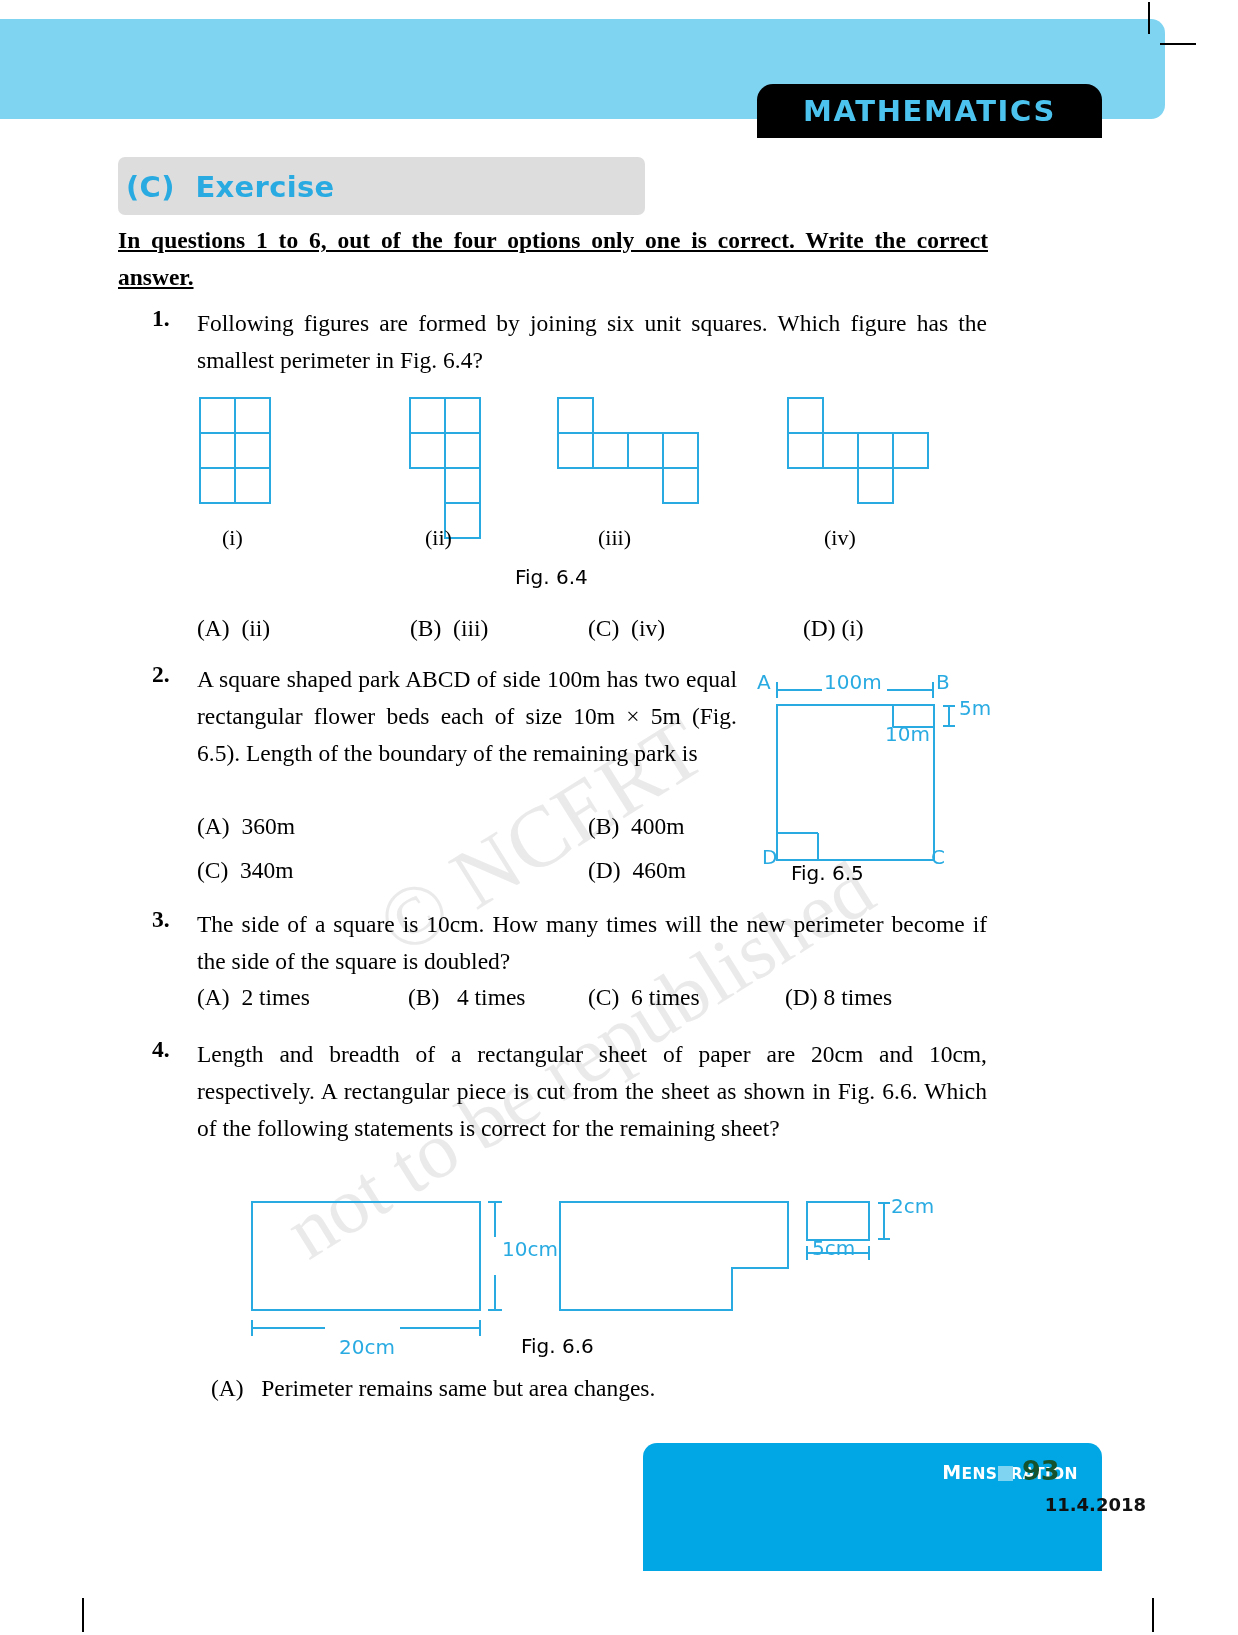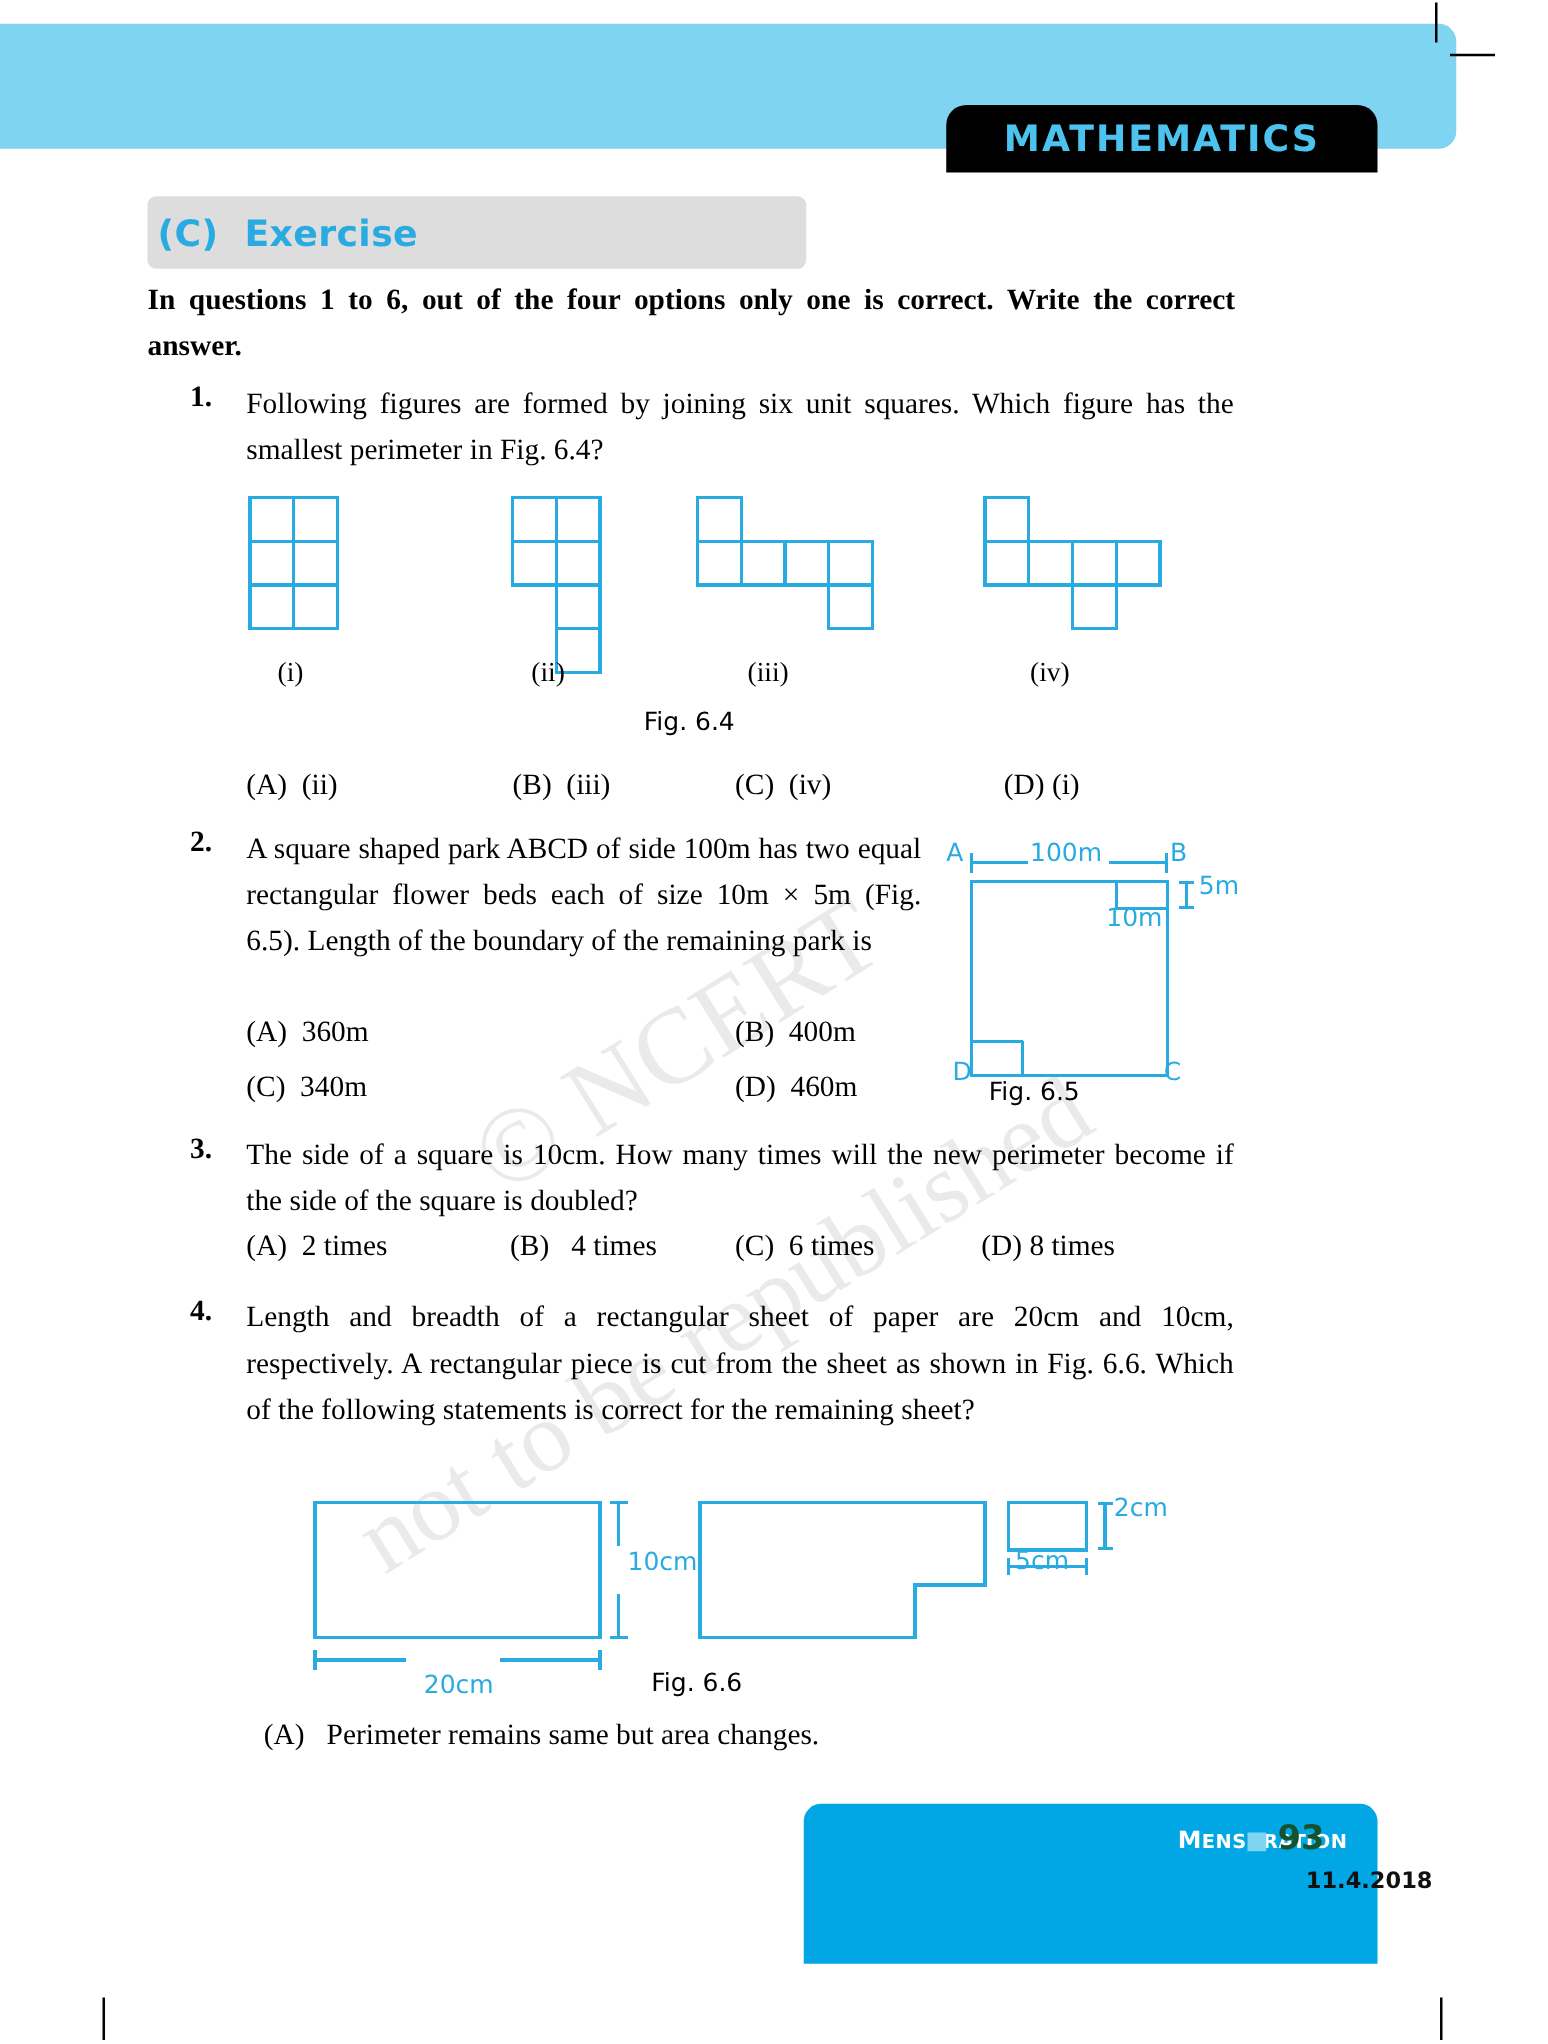--- a/index.html
+++ b/index.html
@@ -102,20 +102,21 @@
   .intro {
     position: absolute;
     left: 118px;
     top: 222px;
     width: 870px;
     font-weight: bold;
     font-size: 23.5px;
     line-height: 37px;
     color: #000;
     text-align: justify;
+    text-decoration: underline;
   }
 
   .q {
     position: absolute;
     color: #000;
     font-size: 23.5px;
     line-height: 37px;
   }
   .qnum {
     position: absolute;

